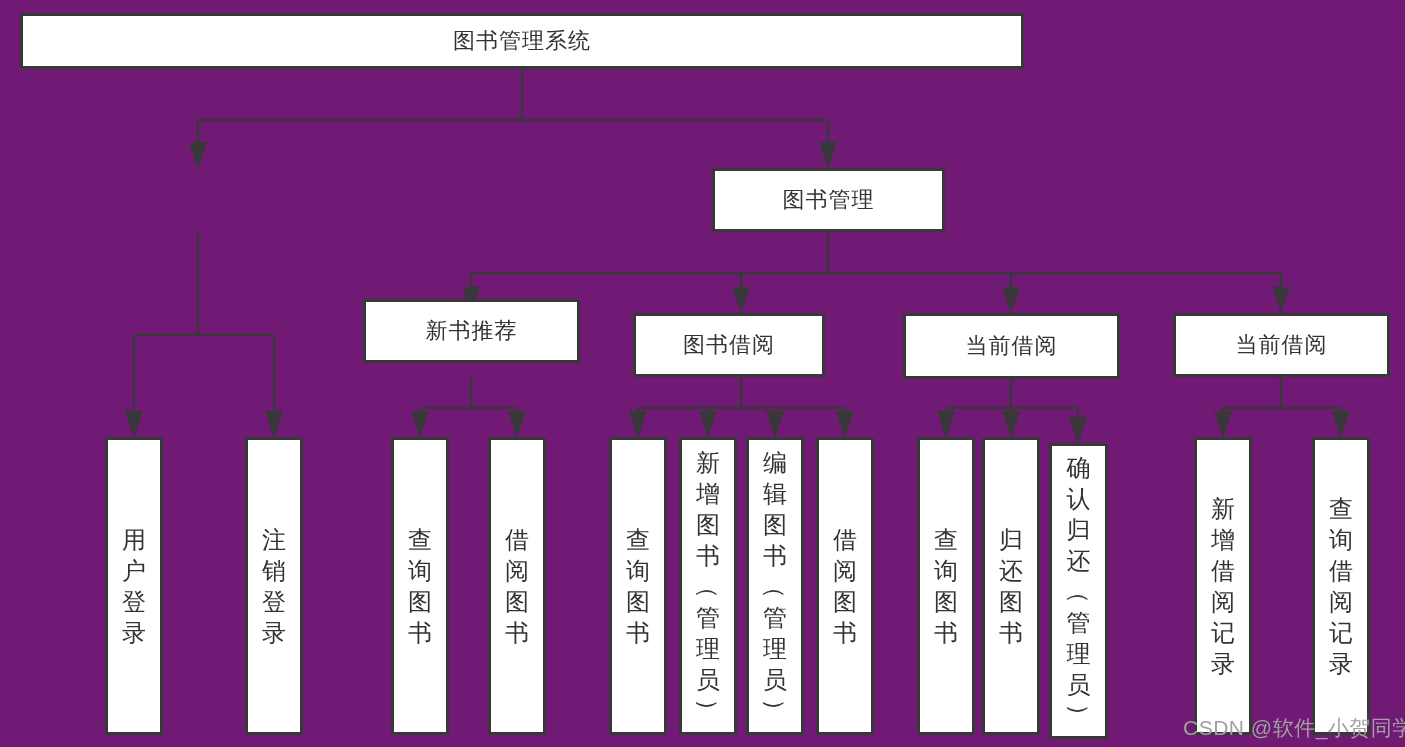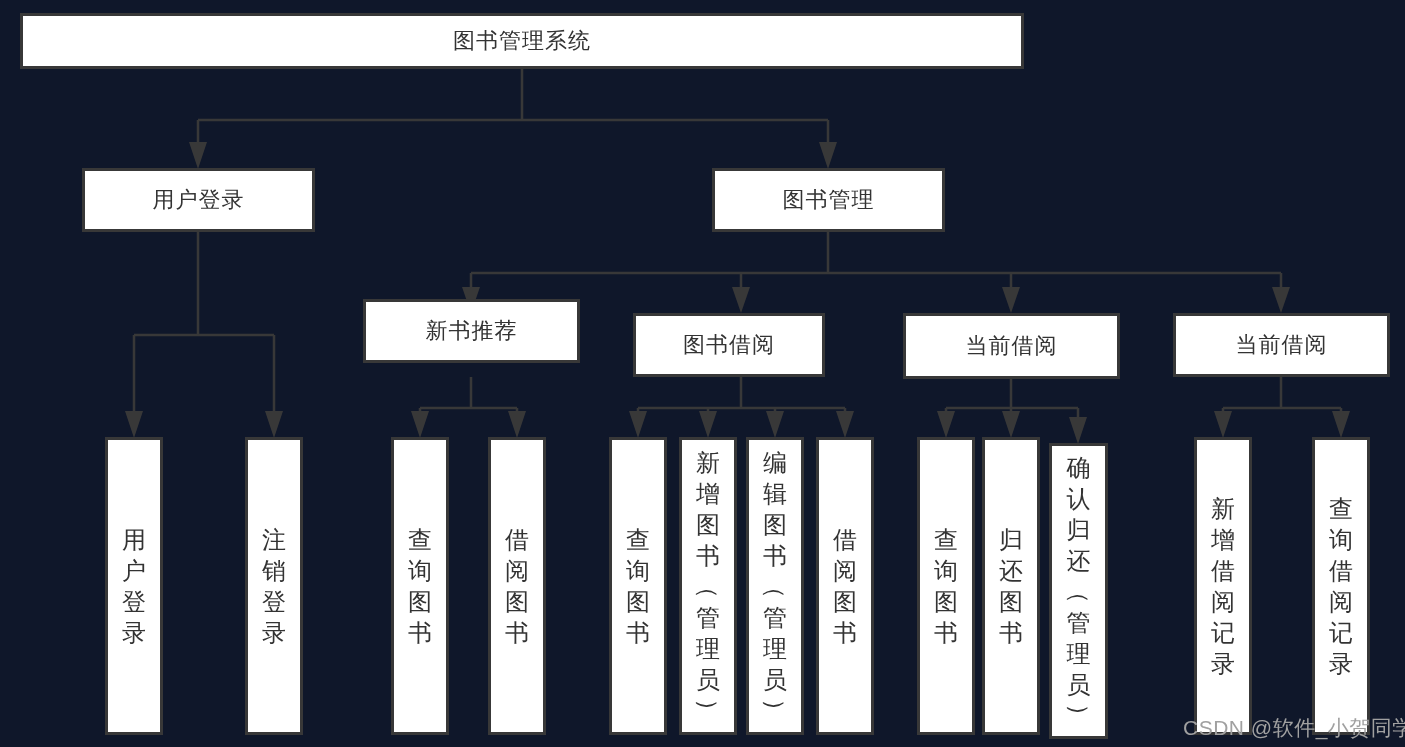--- a/index.html
+++ b/index.html
@@ -1,19 +1,19 @@
 <!DOCTYPE html>
 <html><head>
 <meta charset="utf-8">
 <style>
   html,body{margin:0;padding:0;background:#ffffff;}
   .canvas{
     position:relative;
     width:1405px;height:747px;
-    background:#0f172a;
+    background:#701a75;
     font-family:"Liberation Sans",sans-serif;
     overflow:hidden;
   }
   .wires{position:absolute;left:0;top:0;width:1405px;height:747px;}
   .node{
     position:absolute;
     box-sizing:border-box;
     border:3px solid #383838;
     background:#ffffff;
     display:flex;align-items:center;justify-content:center;
@@ -119,23 +119,20 @@
 
       <polygon points="1214,411 1232,411 1223,438"></polygon>
       <polygon points="1332,411 1350,411 1341,438"></polygon>
     </g>
   </svg>
 
   <div class="node" style="left:20px;top:13px;width:1004px;height:56px">
     <span class="h-label">图书管理系统</span>
   </div>
 
-  <div class="node" style="left:82px;top:168px;width:233px;height:64px">
-    <span class="h-label">用户登录</span>
-  </div>
   <div class="node" style="left:712px;top:168px;width:233px;height:64px">
     <span class="h-label">图书管理</span>
   </div>
 
   <div class="node" style="left:363px;top:299px;width:217px;height:64px">
     <span class="h-label">新书推荐</span>
   </div>
   <div class="node" style="left:633px;top:313px;width:192px;height:64px">
     <span class="h-label">图书借阅</span>
   </div>

